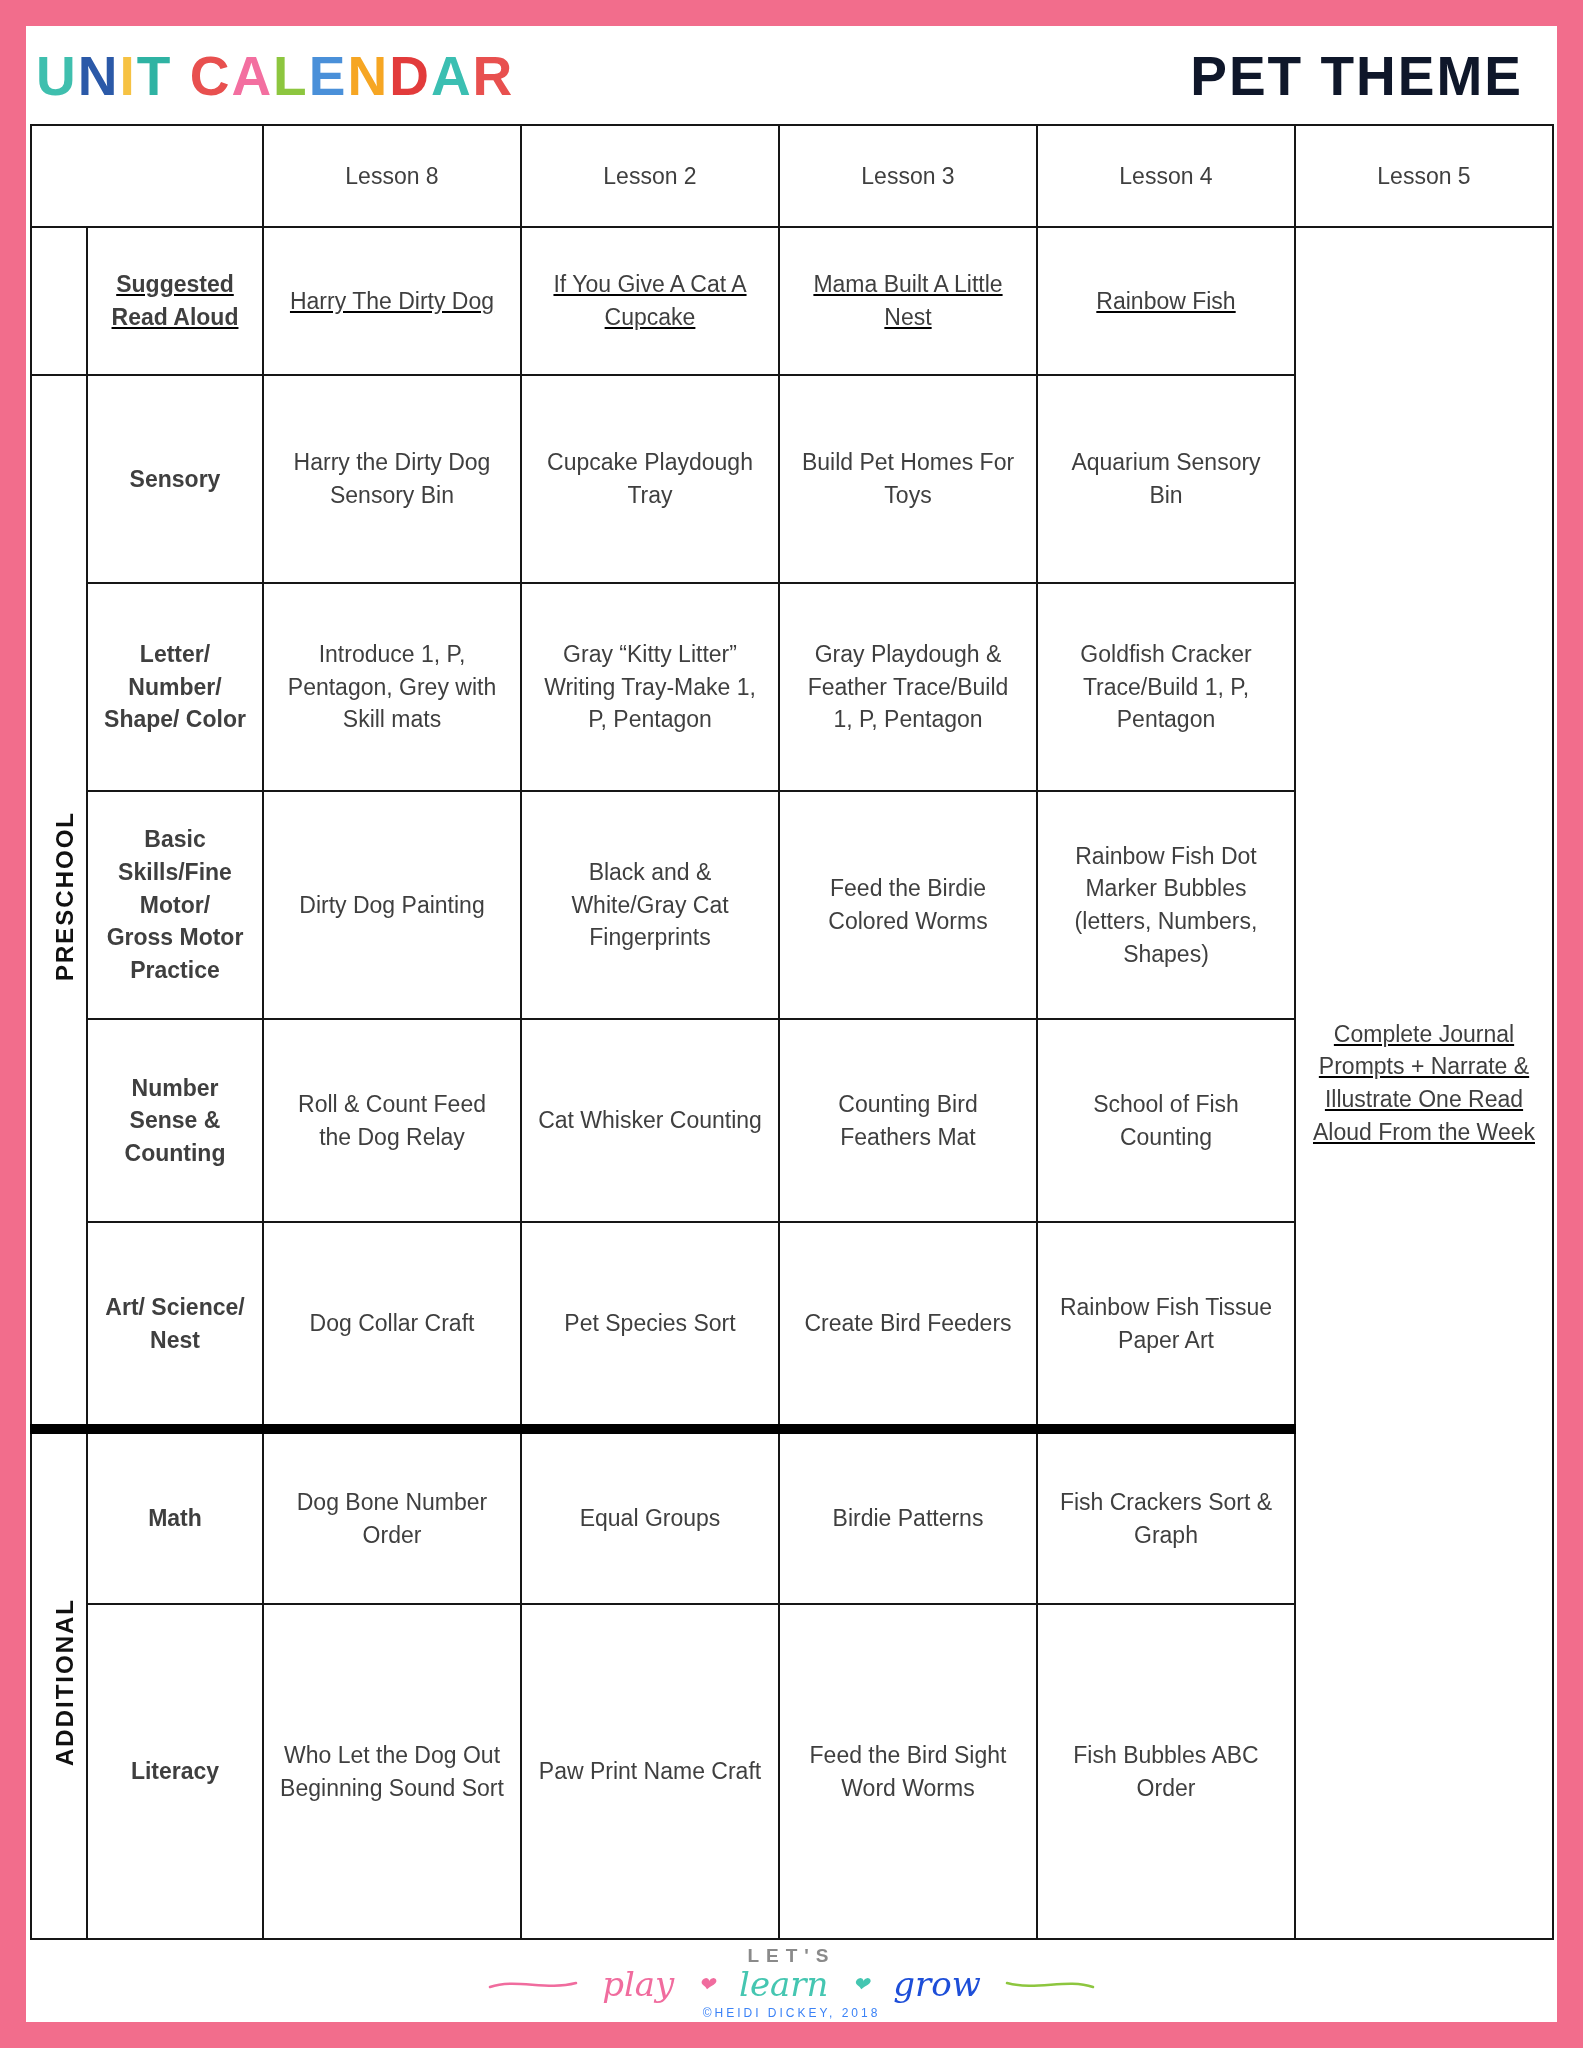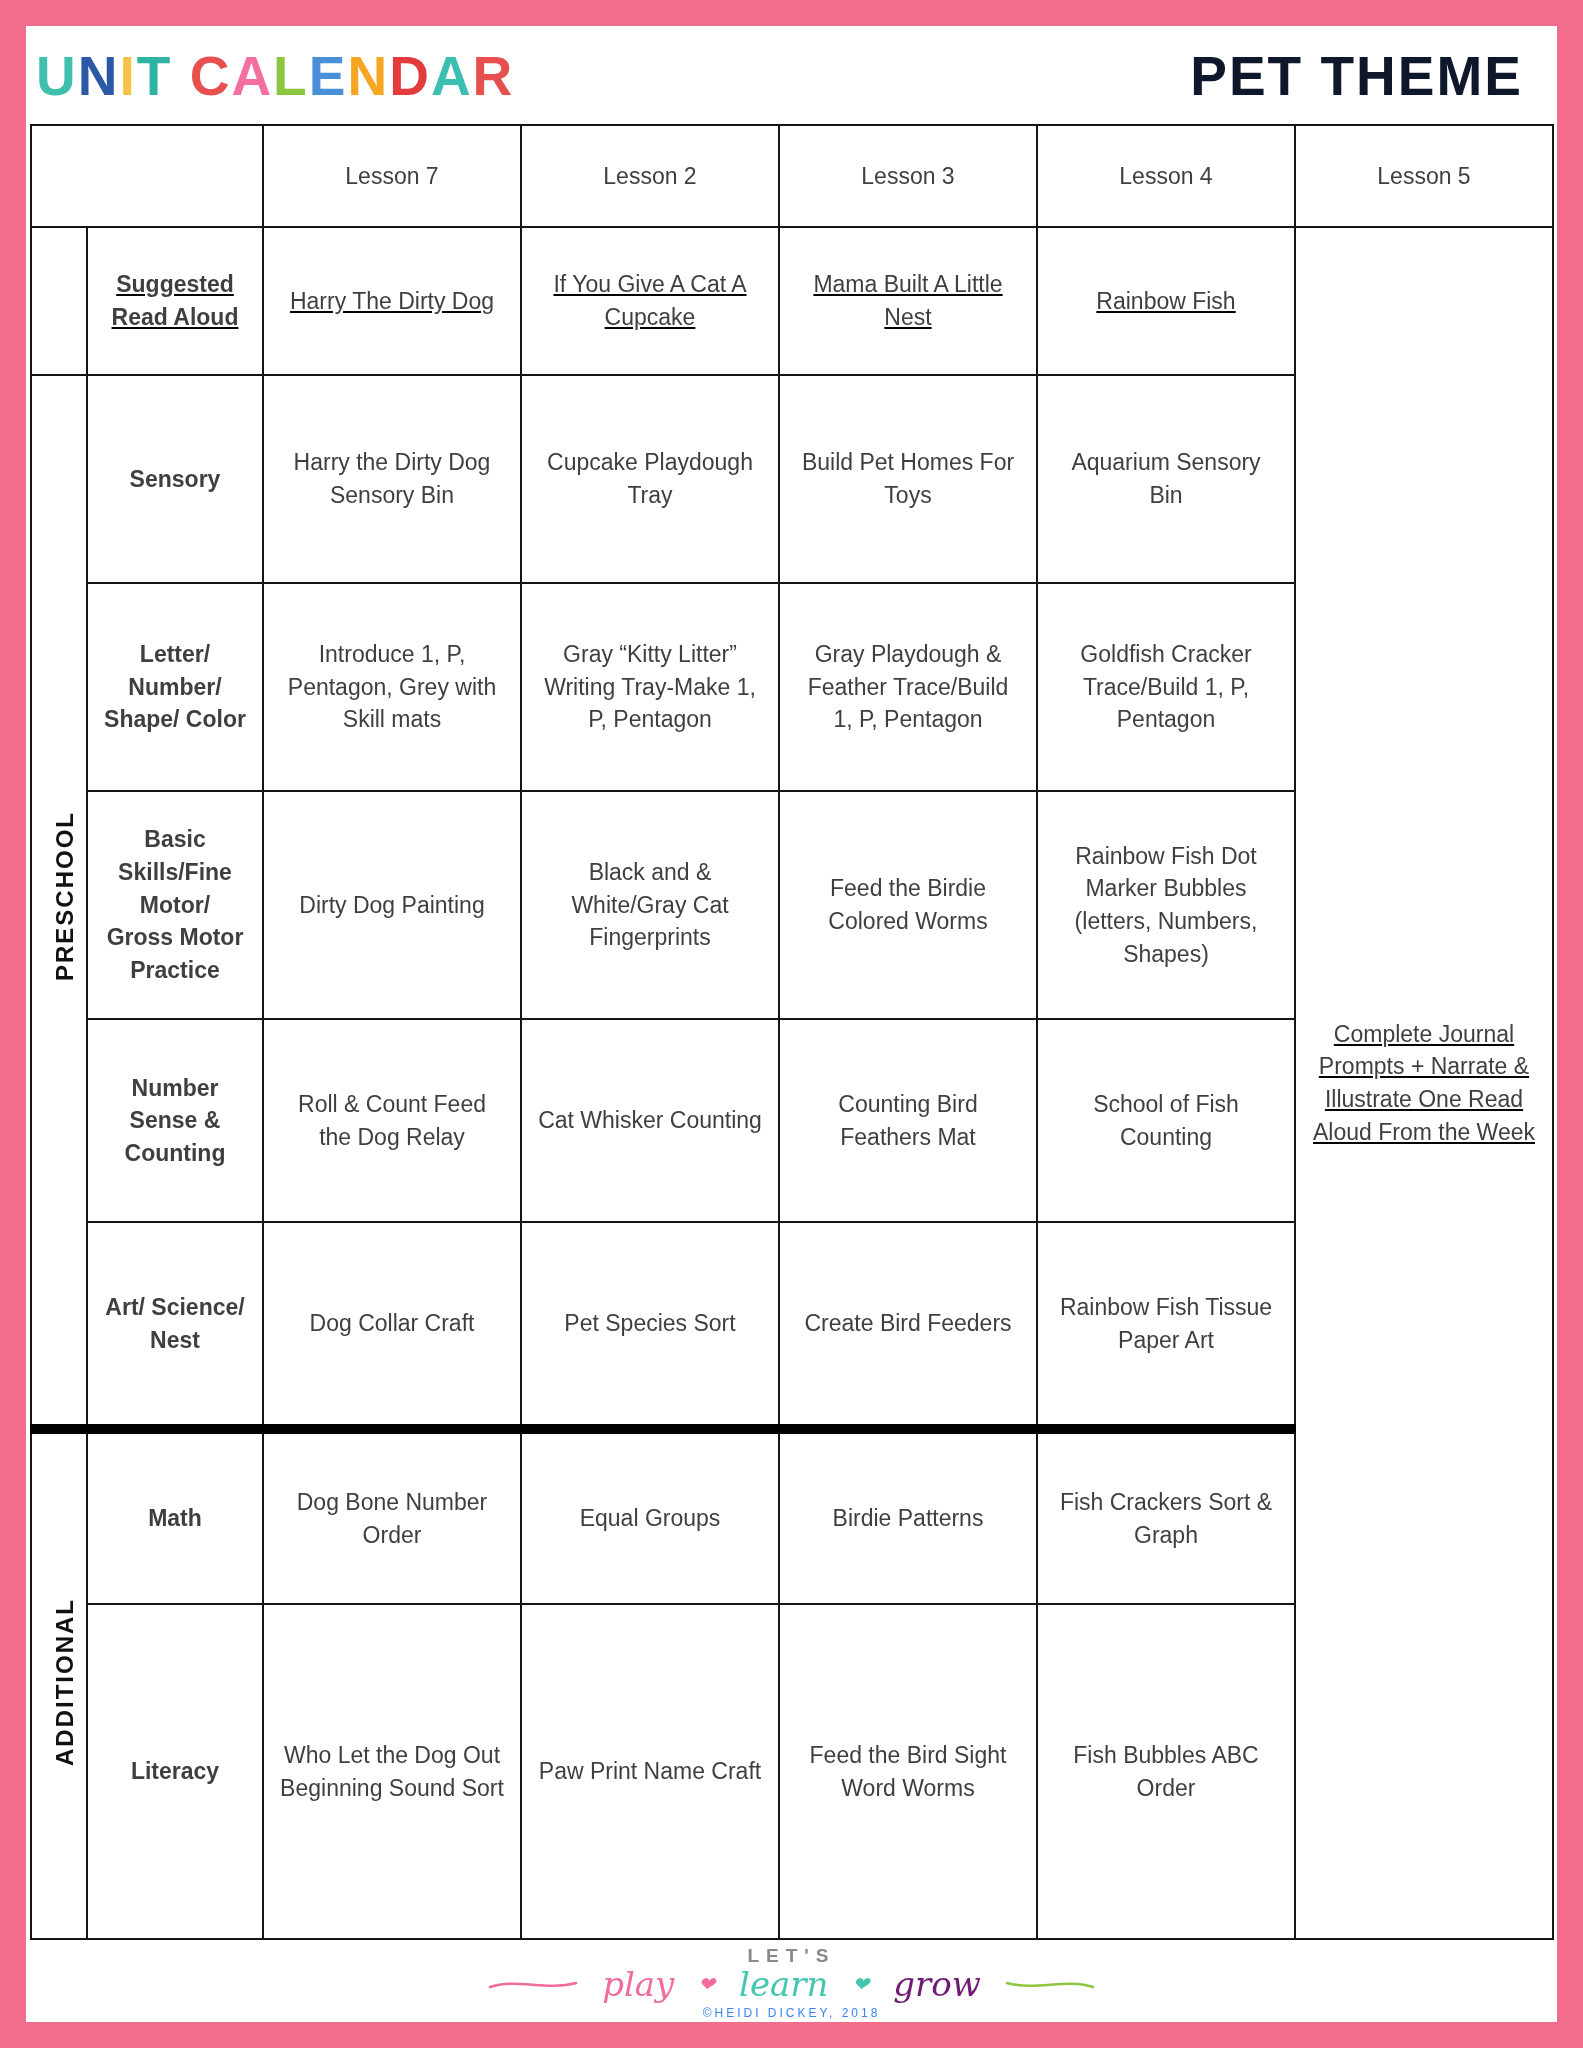--- a/index.html
+++ b/index.html
@@ -67,21 +67,21 @@
   .lets{
     font-size:19px;letter-spacing:7px;color:#8a8a8a;font-weight:bold;
     margin-bottom:2px;
   }
   .script-line{
     display:flex;align-items:center;justify-content:center;gap:24px;
     font-family:"DejaVu Serif",serif;font-style:italic;font-size:34px;
   }
   .w-play{color:#f06c9e;}
   .w-learn{color:#45c6b1;}
-  .w-grow{color:#701a75;}
+  .w-grow{color:#1d4ed8;}
   .heart1{color:#f06c9e;font-size:20px;}
   .heart2{color:#45c6b1;font-size:20px;}
   .copyright{
     margin-top:6px;font-size:12px;letter-spacing:3px;color:#3b82f6;
   }
 </style>
 </head>
 <body>
 
 <div class="frame">
@@ -97,21 +97,21 @@
         <col style="width:176px">
       <col style="width:258px">
         <col style="width:258px">
         <col style="width:258px">
       <col style="width:258px">
         <col style="width:258px">
     </colgroup>
     <tbody>
       <tr class="r-header">
         <td class="corner" colspan="2"></td>
-        <td class="lesson-h">Lesson 7</td>
+        <td class="lesson-h">Lesson 8</td>
         <td class="lesson-h">Lesson 2</td>
         <td class="lesson-h">Lesson 3</td>
         <td class="lesson-h">Lesson 4</td>
         <td class="lesson-h">Lesson 5</td>
       </tr>
 
       <tr class="r-readaloud">
         <td class="group-cell"></td>
         <td class="category">Suggested Read Aloud</td>
         <td class="cell">Harry The Dirty Dog</td>

